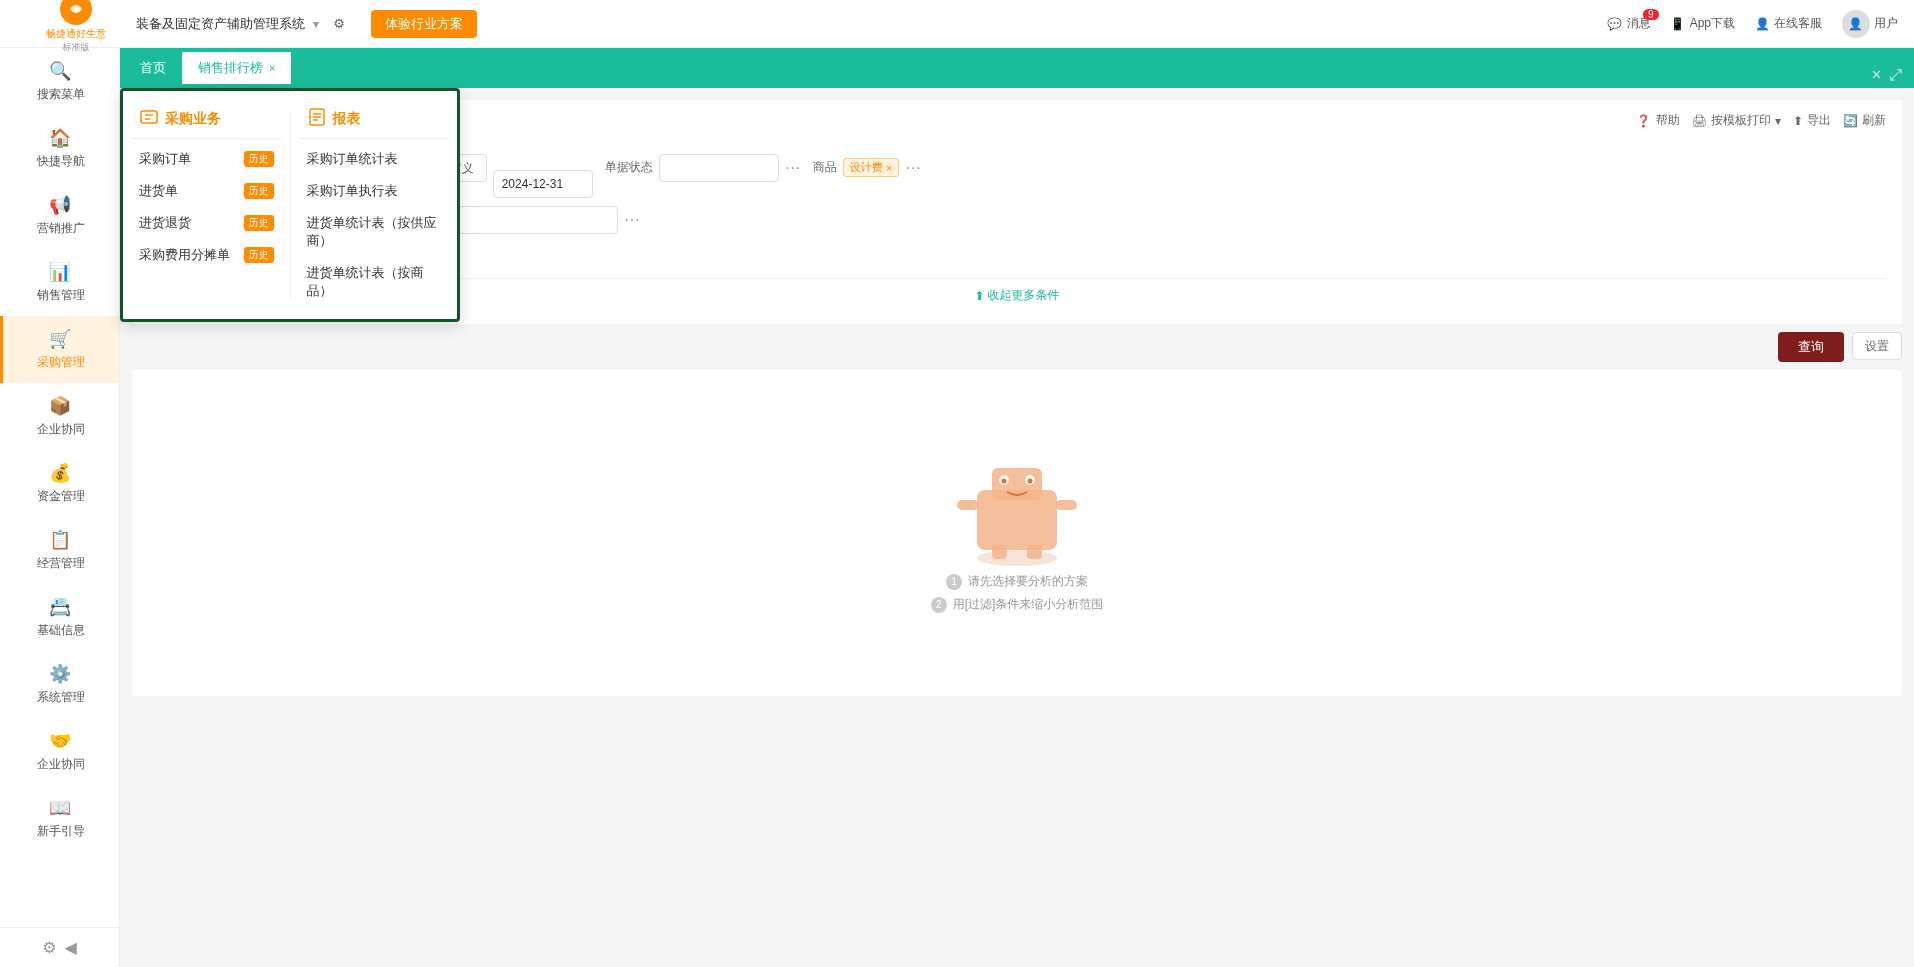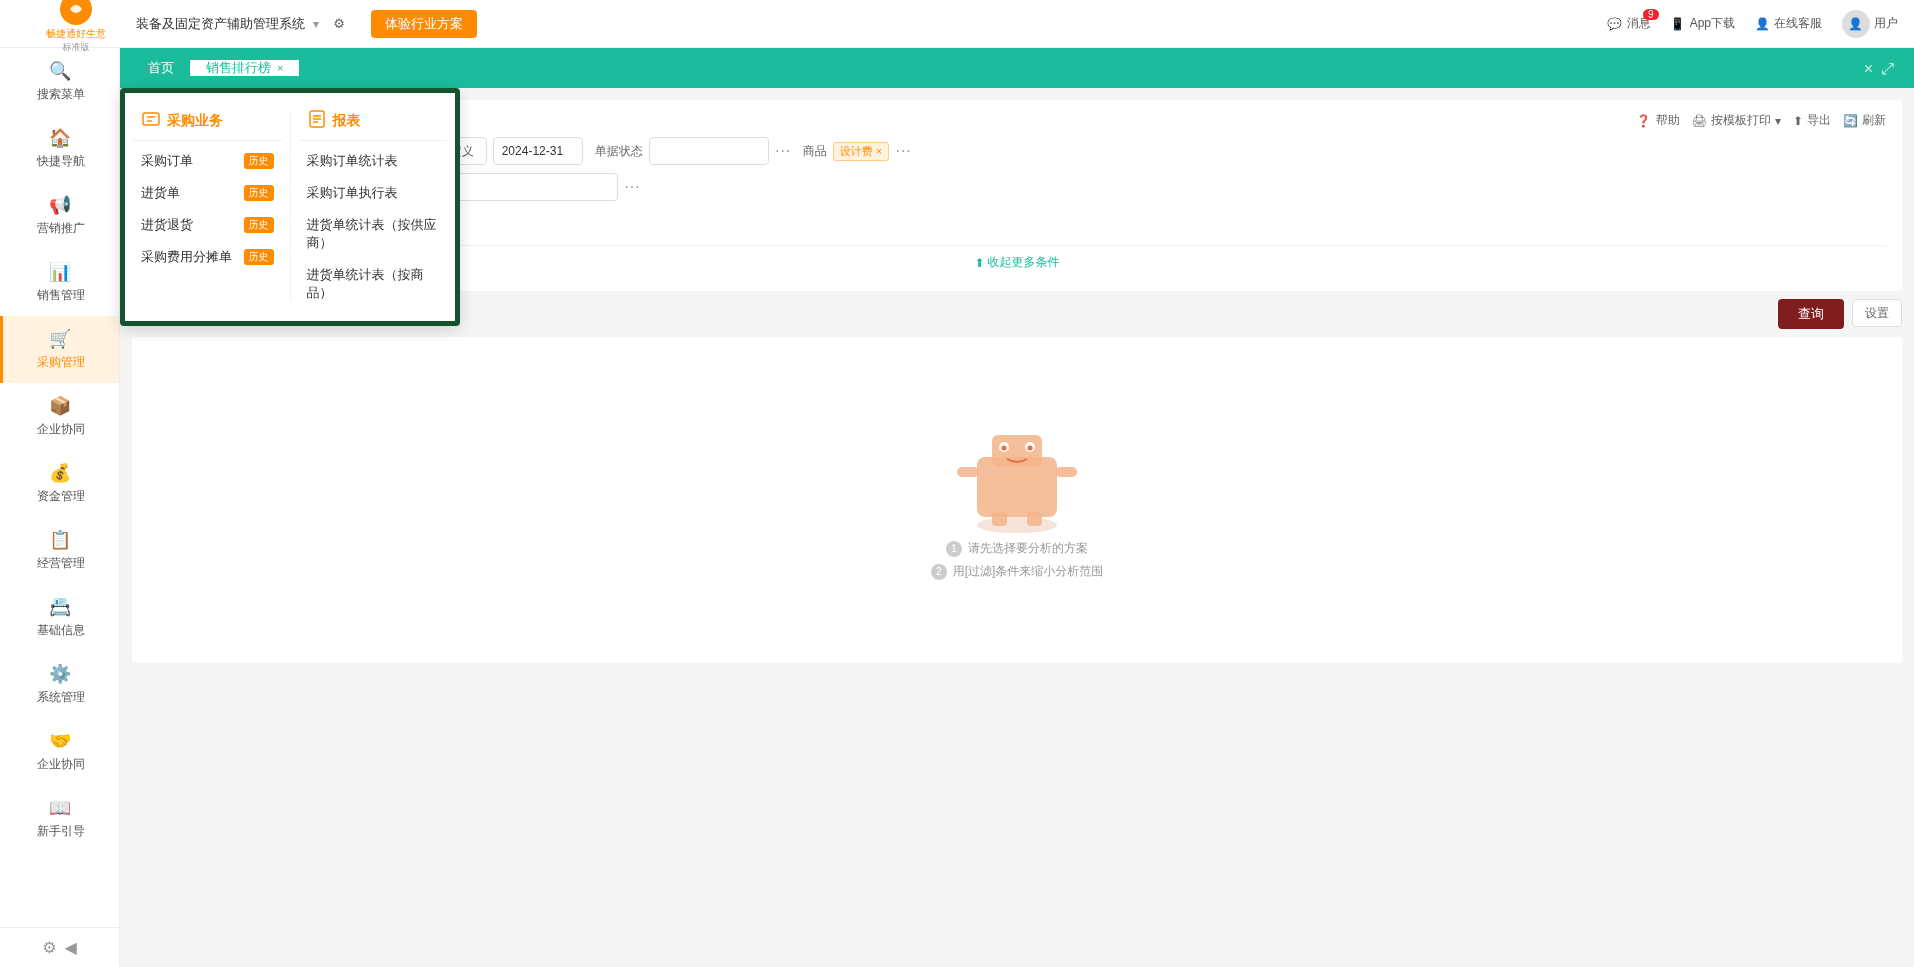--- a/index.html
+++ b/index.html
@@ -162,23 +162,23 @@
       flex: 1;
       display: flex;
       flex-direction: column;
       overflow: hidden;
     }
 
     
     .tab-bar {
       background: #1abc9c;
       display: flex;
-      align-items: flex-start;
+      align-items: flex-end;
       height: 40px;
-      padding: 12px;
+      padding: 4px;
     }
     .tab-item {
       height: 100%;
       display: flex;
       align-items: center;
       padding: 0 16px;
       cursor: pointer;
       color: #fff;
       font-size: 13px;
       gap: 6px;
@@ -350,21 +350,21 @@
       font-size: 10px;
       color: #fff;
     }
 
     
     .dropdown-menu {
       position: fixed;
       top: 88px;
       left: 120px;
       background: #fff;
-      border: 5px solid #14532d;
+      border: 3px solid #14532d;
       border-radius: 4px;
       box-shadow: 0 4px 16px rgba(0,0,0,0.15);
       width: 340px;
       z-index: 200;
       display: flex;
       padding: 12px 0;
     }
     .dropdown-col {
       flex: 1;
       padding: 0 8px;
@@ -548,21 +548,21 @@
         <div class="filter-row">
           <div class="filter-item">
             <span class="filter-label">单据日期</span>
             <div style="display:flex;align-items:center;gap:4px;">
               <button class="btn-default">今天</button>
               <button class="btn-default">昨天</button>
               <button class="btn-default" style="background:#fff3e0;color:#ff8c00;border-color:#ffcc80;">近7天</button>
               <button class="btn-default">更多</button>
               <button class="btn-default">自定义</button>
             </div>
-            <input class="filter-input" style="width: 90px;" type="text" value="2024-12-31">
+            <input class="filter-input" style="width: 100px; margin-top: 33px;" type="text" value="2024-12-31">
           </div>
           <div class="filter-item">
             <span class="filter-label">单据状态</span>
             <select class="filter-select">
               <option></option>
             </select>
             <span class="ellipsis-btn">···</span>
           </div>
           <div class="filter-item">
             <span class="filter-label">商品</span>

